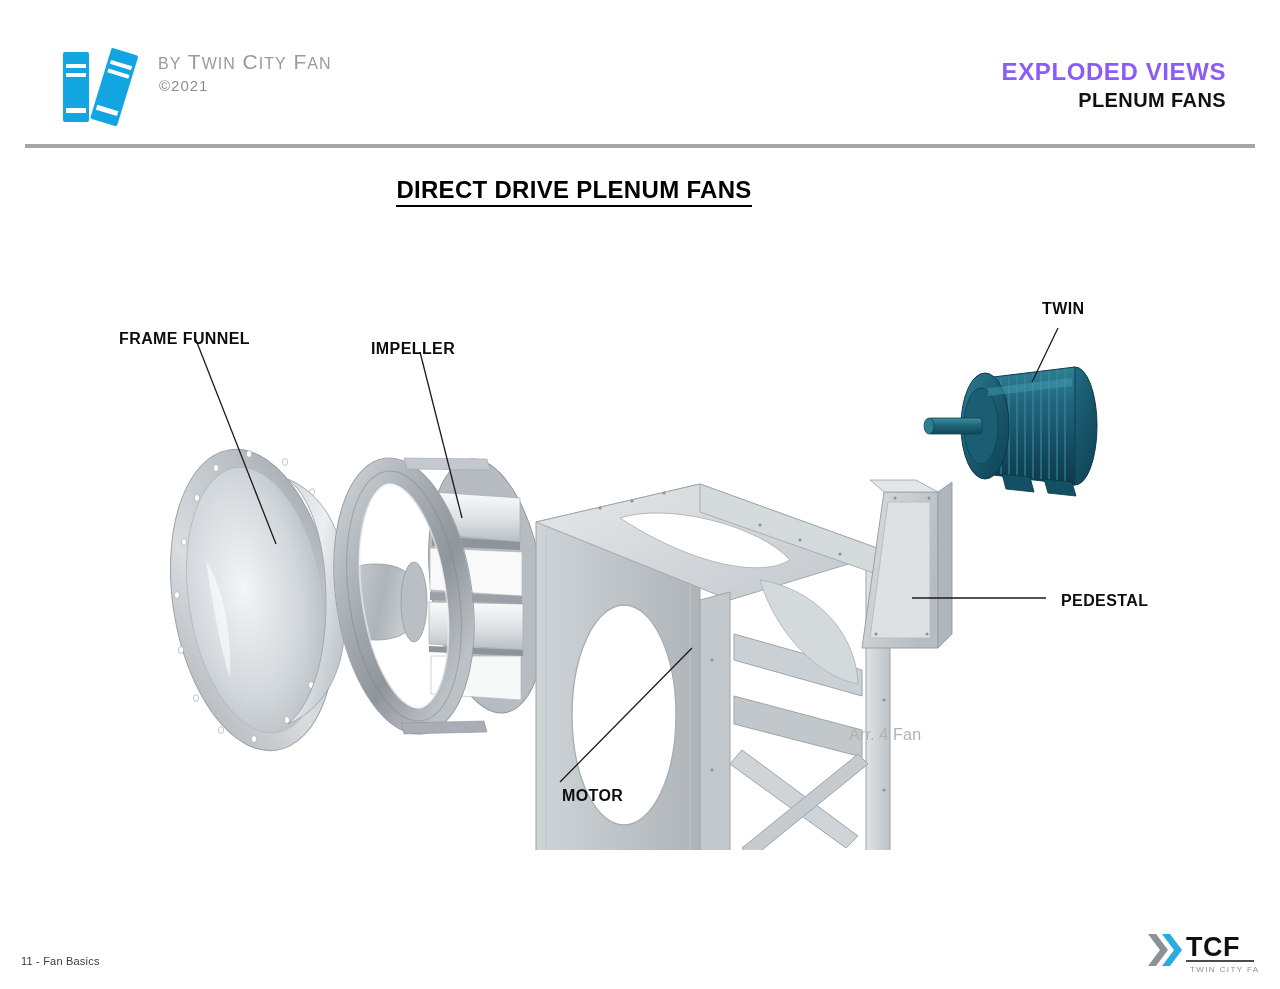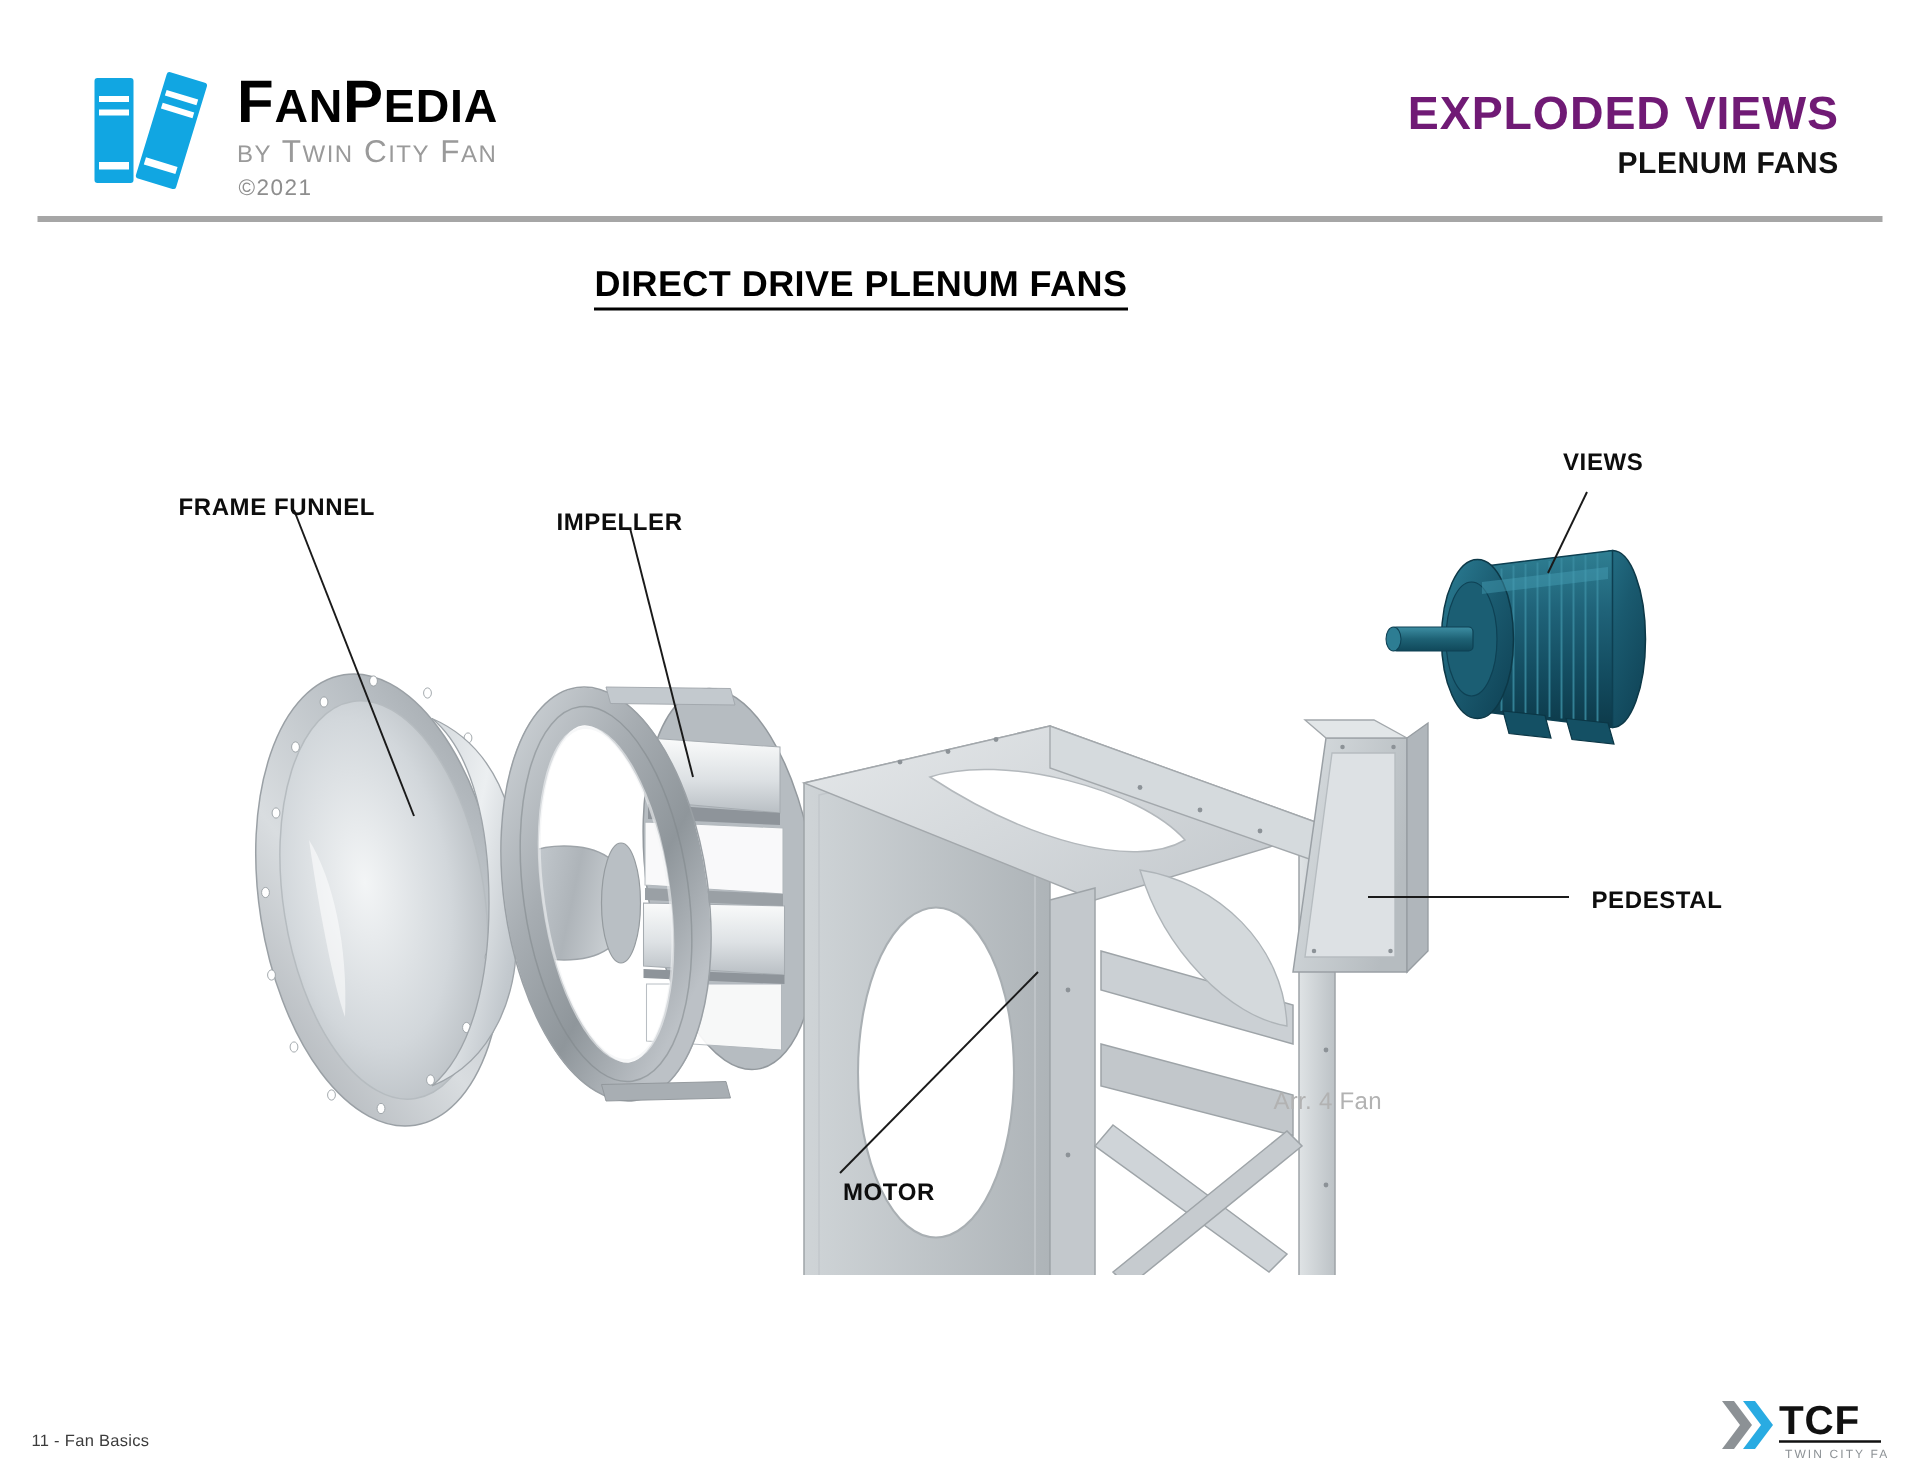--- a/index.html
+++ b/index.html
@@ -40,21 +40,21 @@
   .fanpedia-copy {
     font-size: 15px; color: #8e8e8e; letter-spacing: 1px;
     margin-top: 3px; margin-left: 1px;
   }
 
   .header-right {
     position: absolute; right: 54px; top: 58px;
     text-align: right;
   }
   .header-line1 {
-    font-size: 31px; font-weight: bold; color: #701a75;
+    font-size: 24px; font-weight: bold; color: #8b5cf6;
     letter-spacing: 0.6px; line-height: 1.18;
   }
   .header-line2 {
     font-size: 20px; font-weight: bold; color: #111111;
     letter-spacing: 0.4px; line-height: 1.3; margin-top: 1px;
   }
 
   .header-rule {
     position: absolute; left: 25px; top: 144px;
     width: 1230px; height: 4px; background: #a6a6a6;
@@ -122,21 +122,20 @@
         <rect x="14" y="70" width="20" height="5" fill="#ffffff"></rect>
 
         <g transform="rotate(17 62 50)">
           <rect x="48" y="12" width="28" height="74" rx="2" fill="#11a6e2"></rect>
           <rect x="51" y="24" width="22" height="4" fill="#ffffff"></rect>
           <rect x="51" y="33" width="22" height="4" fill="#ffffff"></rect>
           <rect x="51" y="71" width="22" height="5" fill="#ffffff"></rect>
         </g>
       </svg>
       <div class="logo-text">
-        <div class="fanpedia-title"><span><span class="cap">F</span><span class="sm">A</span><span class="sm">N</span></span><span><span class="cap">P</span><span class="sm">E</span><span class="sm">D</span><span class="sm">I</span><span class="sm">A</span></span></div>
         <div class="fanpedia-sub"><span class="sm">B</span><span class="sm">Y</span><span class="cap"> </span><span class="cap">T</span><span class="sm">W</span><span class="sm">I</span><span class="sm">N</span><span class="cap"> </span><span class="cap">C</span><span class="sm">I</span><span class="sm">T</span><span class="sm">Y</span><span class="cap"> </span><span class="cap">F</span><span class="sm">A</span><span class="sm">N</span></div>
         <div class="fanpedia-copy">©2021</div>
       </div>
     </div>
 
     <div class="header-right">
       <div class="header-line1">EXPLODED VIEWS</div>
       <div class="header-line2">PLENUM FANS</div>
     </div>
 
@@ -418,21 +417,21 @@
         <line x1="1058" y1="98" x2="1032" y2="152" stroke="#1a1a1a" stroke-width="1.3"></line>
       </g>
 
     </svg>
   </div>
 
   <div class="callout inlet-funnel">FRAME FUNNEL</div>
   <div class="callout impeller">IMPELLER</div>
   <div class="callout frame">MOTOR</div>
   <div class="callout pedestal">PEDESTAL</div>
-  <div class="callout motor">VIEWS</div>
+  <div class="callout motor">TWIN</div>
 
   <div class="arr-note">Arr. 4 Fan</div>
 
   <div class="footer-note">11 - Fan Basics</div>
 
   <svg class="tcf-logo" viewBox="0 0 112 50">
 
     <g>
       <path d="M 2 8 L 14 24 L 2 40 L 10 40 L 22 24 L 10 8 Z" fill="#8c9195"></path>
       <path d="M 16 8 L 28 24 L 16 40 L 24 40 L 36 24 L 24 8 Z" fill="#29abe2"></path>

